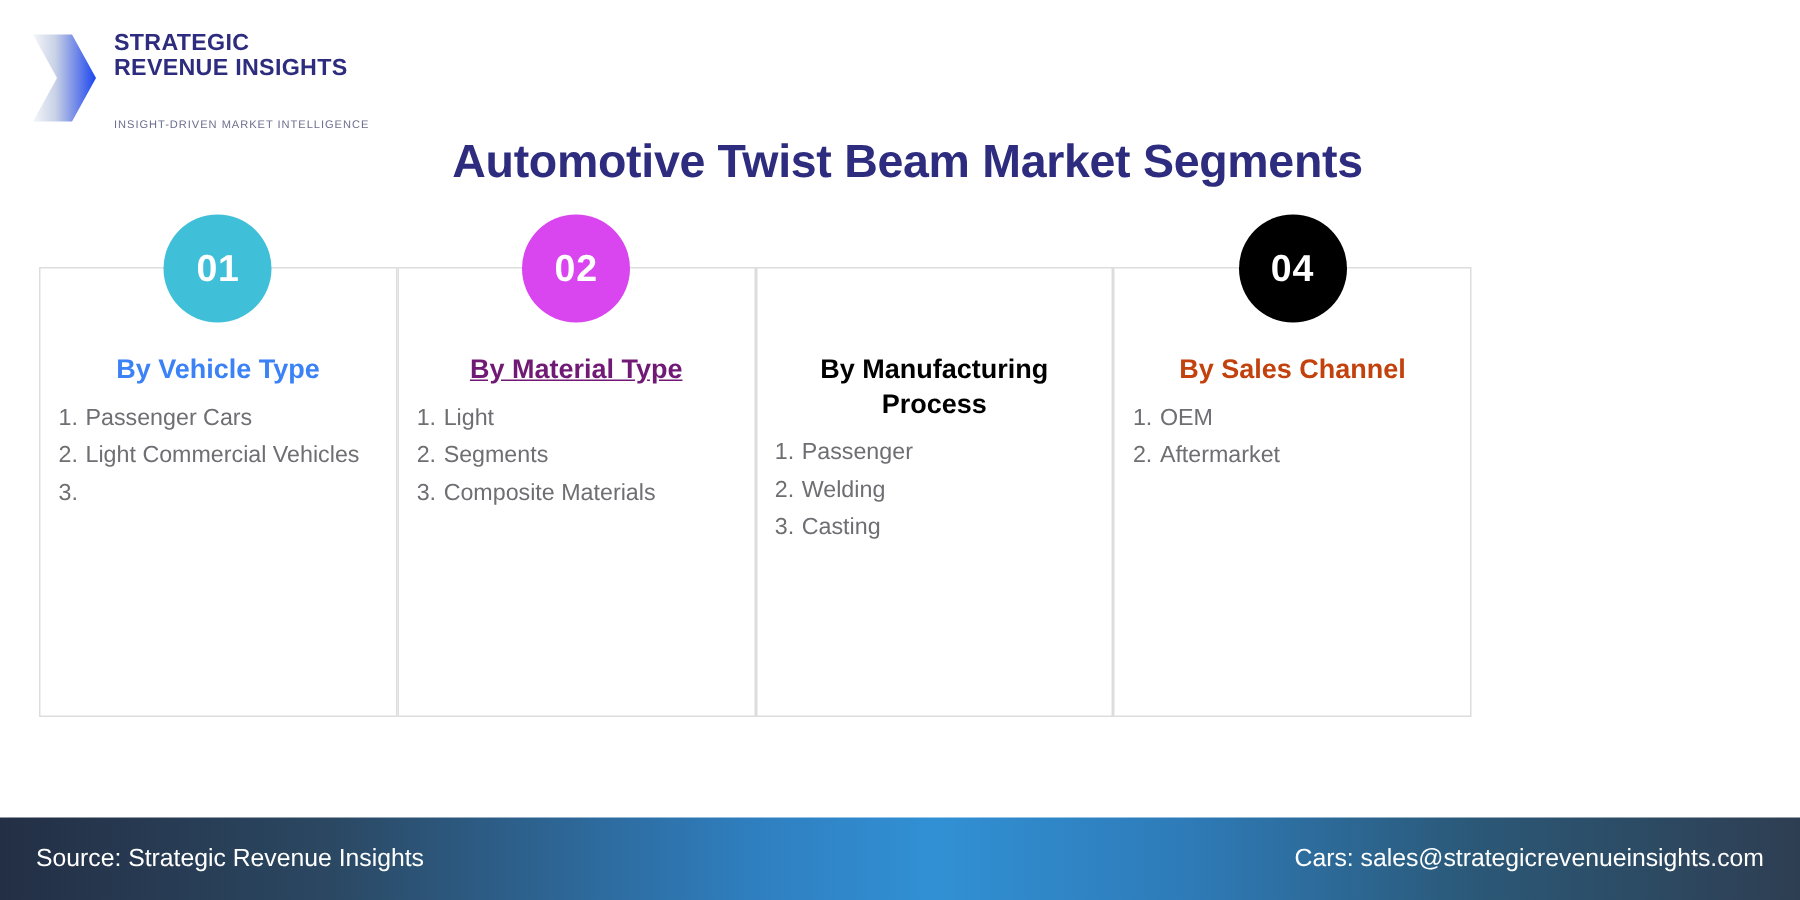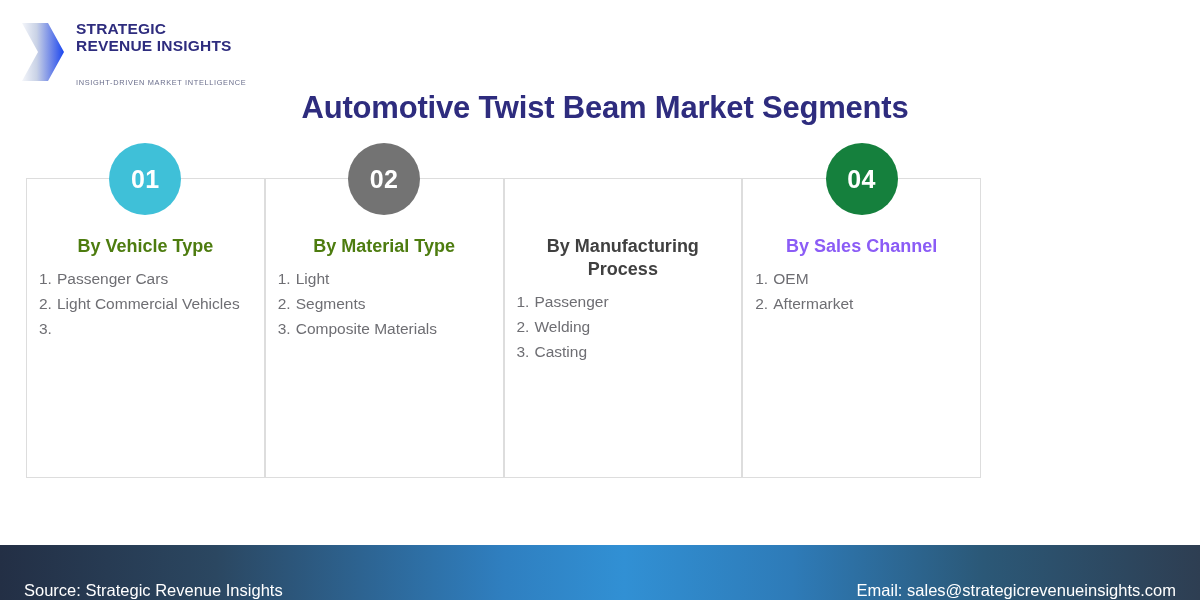--- a/index.html
+++ b/index.html
@@ -131,21 +131,21 @@
     height: 55px;
     background: linear-gradient(90deg,
         #232F45 0%,
         #2B4761 18%,
         #2F7FC0 42%,
         #3190D4 52%,
         #2E7BB8 66%,
         #2B5877 82%,
         #2E3E52 100%);
     display: flex;
-    align-items: flex-end;
+    align-items: center;
     justify-content: space-between;
     padding: 0 24px;
     color: #ffffff;
     font-size: 16.5px;
   }
   .footer-source { white-space: nowrap; }
   .footer-email  { white-space: nowrap; }
 </style>
 </head>
 <body>
@@ -170,56 +170,56 @@
       <div class="logo-tagline" style="color: rgb(106, 110, 140);">INSIGHT-DRIVEN MARKET INTELLIGENCE</div>
     </div>
   </div>
 
   <div class="title" style="color: rgb(46, 44, 126);">Automotive Twist Beam Market Segments</div>
 
   <div class="cards">
 
     <div class="card" style="border-color: rgb(221, 221, 221);">
       <div class="card-badge" style="background: rgb(63, 192, 216);">01</div>
-      <div class="card-heading" style="color: #4d7c0f;">By Vehicle Type</div>
+      <div class="card-heading" style="color: #3b82f6;">By Vehicle Type</div>
       <ul class="card-list">
         <li style="color: rgb(110, 110, 115);"><span class="num">1.</span><span>Passenger Cars</span></li>
         <li style="color: rgb(110, 110, 115);"><span class="num">2.</span><span>Light Commercial Vehicles</span></li>
         <li style="color: rgb(110, 110, 115);"><span class="num">3.</span></li>
       </ul>
     </div>
 
     <div class="card" style="border-color: rgb(221, 221, 221);">
-      <div class="card-badge" style="background: #737373;">02</div>
-      <div class="card-heading" style="color: #4d7c0f;">By Material Type</div>
+      <div class="card-badge" style="background: #d946ef;">02</div>
+      <div class="card-heading" style="color: #701a75; text-decoration: underline;">By Material Type</div>
       <ul class="card-list">
         <li style="color: rgb(110, 110, 115);"><span class="num">1.</span><span>Light</span></li>
         <li style="color: rgb(110, 110, 115);"><span class="num">2.</span><span>Segments</span></li>
         <li style="color: rgb(110, 110, 115);"><span class="num">3.</span><span>Composite Materials</span></li>
       </ul>
     </div>
 
     <div class="card" style="border-color: rgb(221, 221, 221);">
-      <div class="card-heading" style="color: #404040;">By Manufacturing Process</div>
+      <div class="card-heading" style="color: #000000;">By Manufacturing Process</div>
       <ul class="card-list">
         <li style="color: rgb(110, 110, 115);"><span class="num">1.</span><span>Passenger</span></li>
         <li style="color: rgb(110, 110, 115);"><span class="num">2.</span><span>Welding</span></li>
         <li style="color: rgb(110, 110, 115);"><span class="num">3.</span><span>Casting</span></li>
       </ul>
     </div>
 
     <div class="card" style="border-color: rgb(221, 221, 221);">
-      <div class="card-badge" style="background: #15803d;">04</div>
-      <div class="card-heading" style="color: #8b5cf6;">By Sales Channel</div>
+      <div class="card-badge" style="background: #000000;">04</div>
+      <div class="card-heading" style="color: #c2410c;">By Sales Channel</div>
       <ul class="card-list">
         <li style="color: rgb(110, 110, 115);"><span class="num">1.</span><span>OEM</span></li>
         <li style="color: rgb(110, 110, 115);"><span class="num">2.</span><span>Aftermarket</span></li>
       </ul>
     </div>
 
   </div>
 
   <div class="footer">
     <div class="footer-source">Source: Strategic Revenue Insights</div>
-    <div class="footer-email">Email: sales@strategicrevenueinsights.com</div>
+    <div class="footer-email">Cars: sales@strategicrevenueinsights.com</div>
   </div>
 
 </div>
 
 </body></html>

